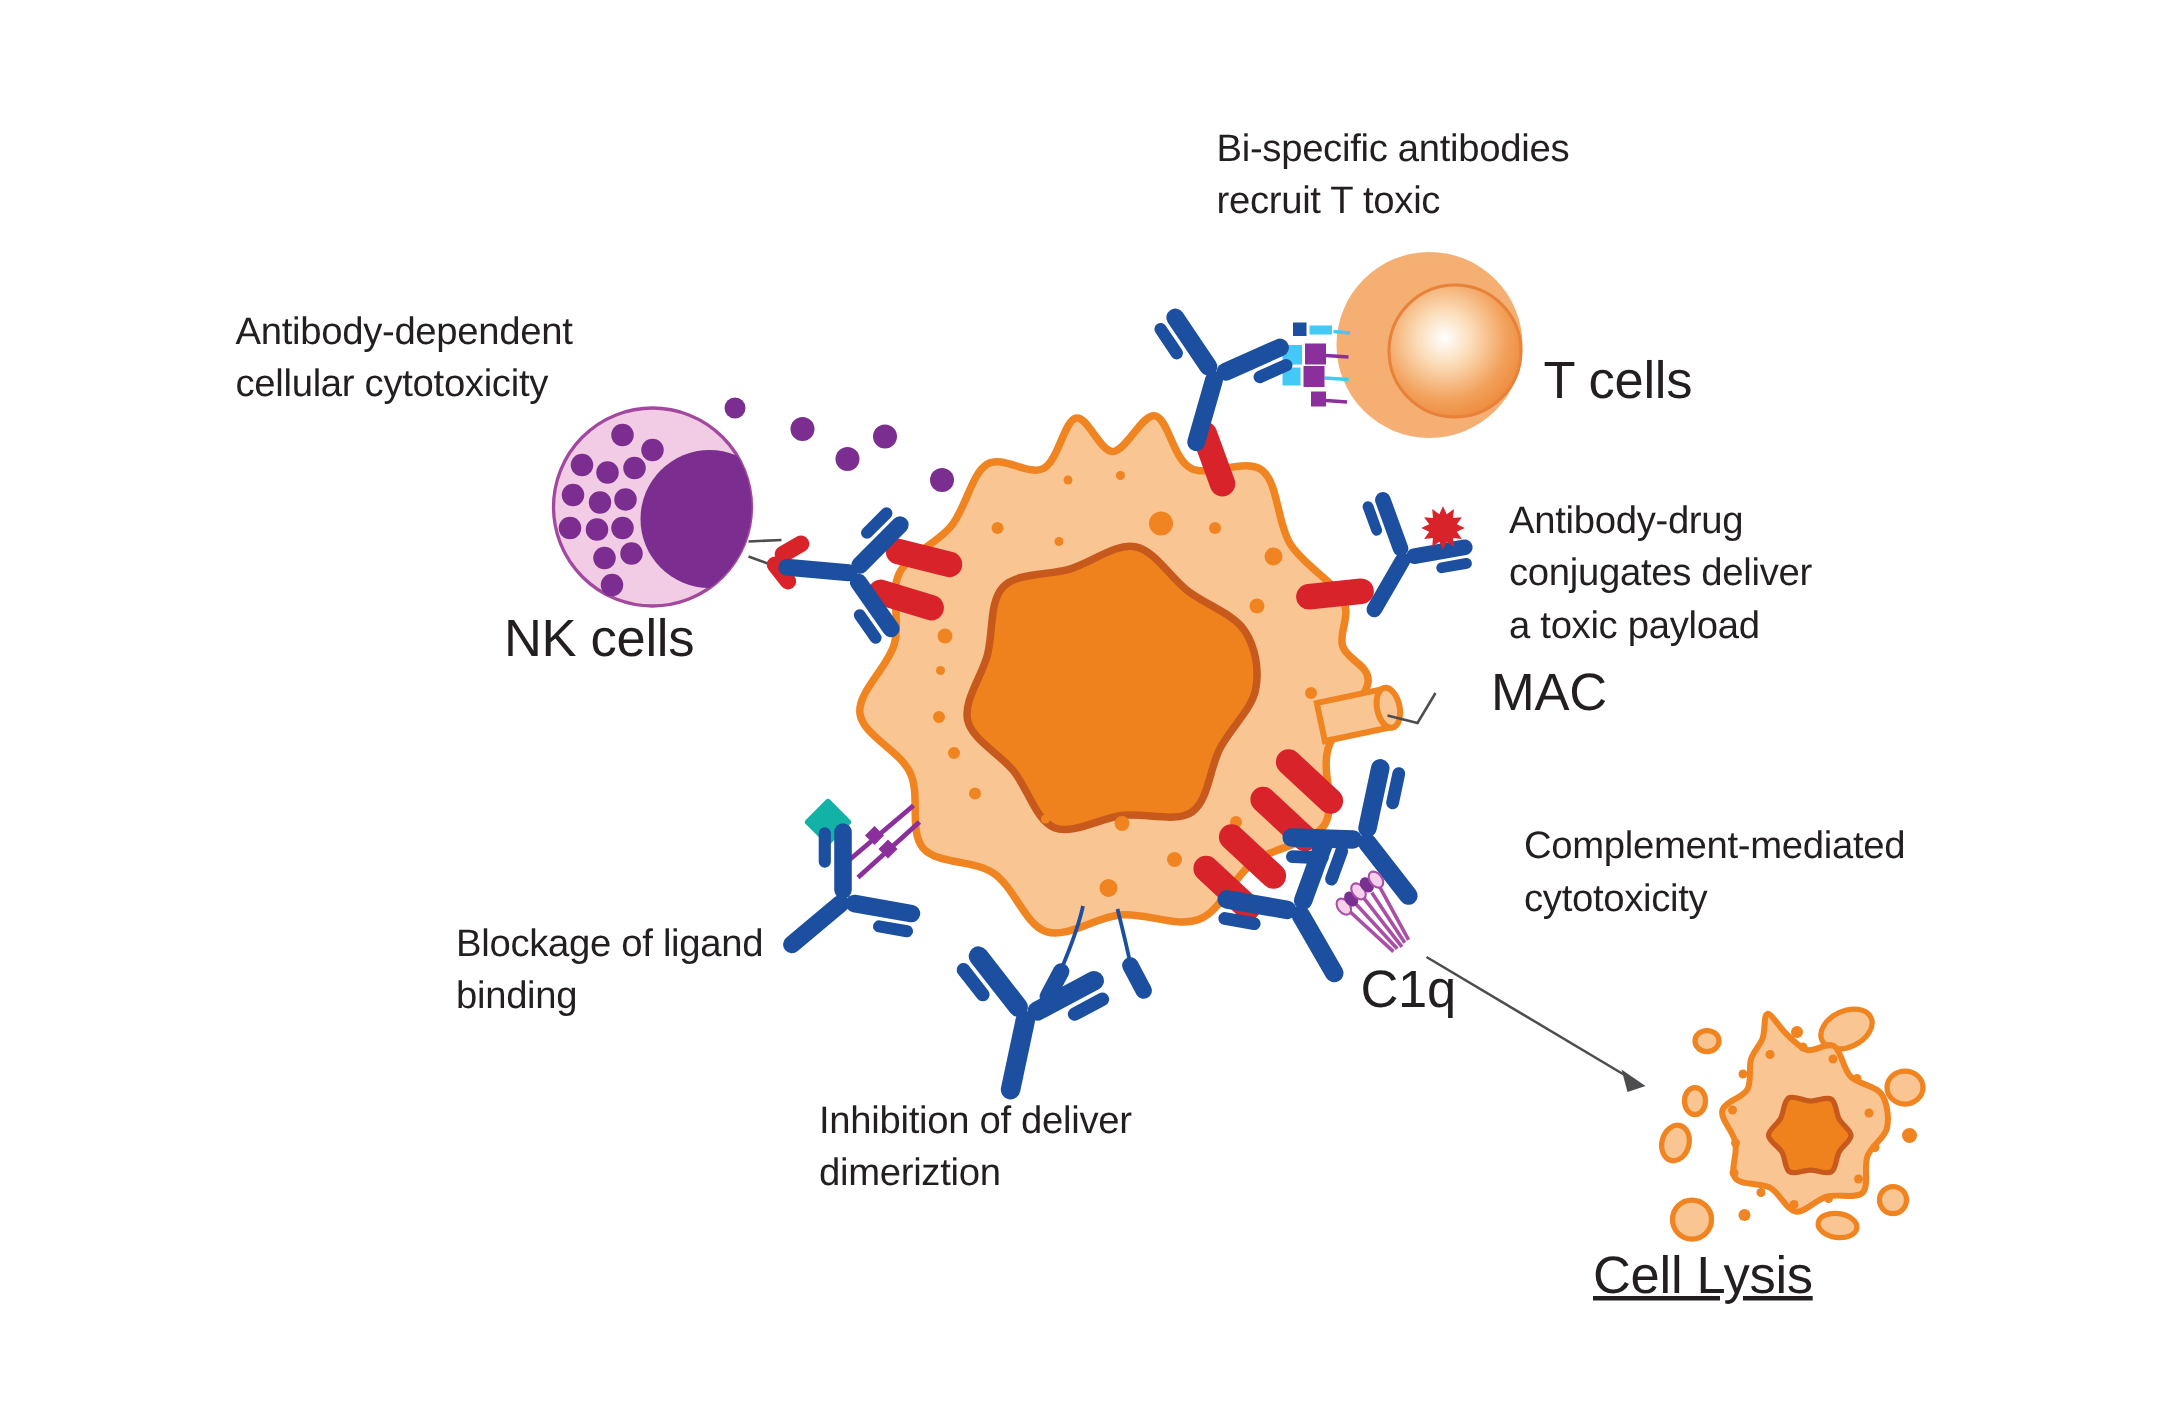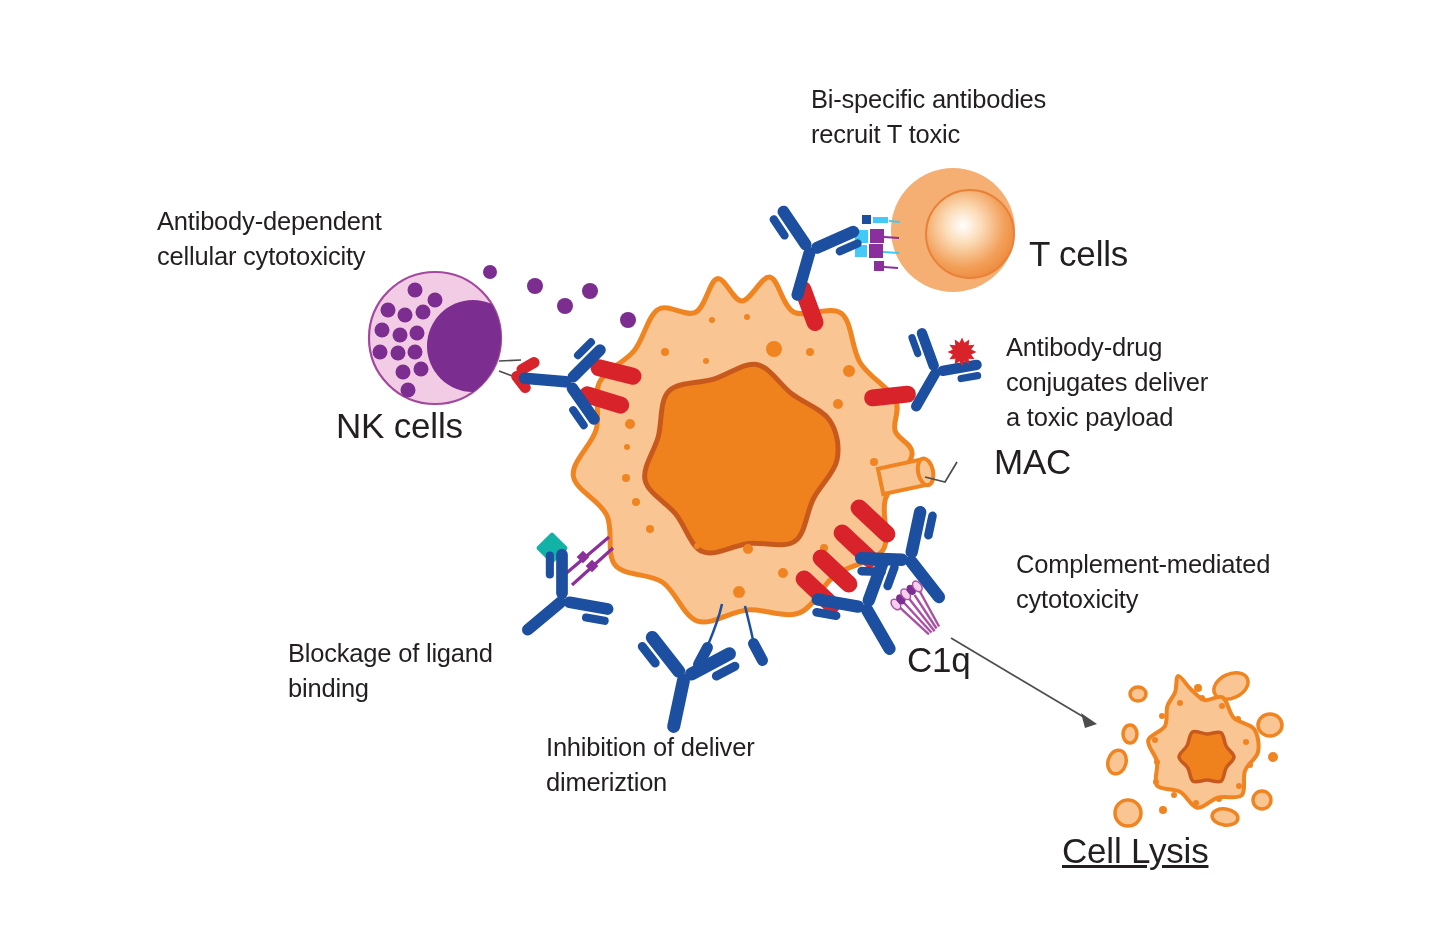--- a/index.html
+++ b/index.html
@@ -223,17 +223,17 @@
 recruit T toxic</div>
 <div class="lbl small" style="left:1029px;top:236px;">T cells</div>
 <div class="lbl" style="left:1006px;top:330px;">Antibody-drug
 conjugates deliver
 a toxic payload</div>
 <div class="lbl small" style="left:962px;top:444px;margin-left:32px;">MAC</div>
 <div class="lbl" style="left:1016px;top:547px;">Complement-mediated
 cytotoxicity</div>
 <div class="lbl small" style="left:907px;top:642px;">C1q</div>
 <div class="lbl small" style="left:1062px;top:833px;text-decoration:underline;">Cell Lysis</div>
-<div class="lbl" style="left:288px;top:612px;margin-top:24px;">Blockage of ligand
+<div class="lbl" style="left:304px;top:612px;">Blockage of ligand
 binding</div>
 <div class="lbl" style="left:546px;top:730px;">Inhibition of deliver
 dimeriztion</div>
 </div>
 
 </body></html>

